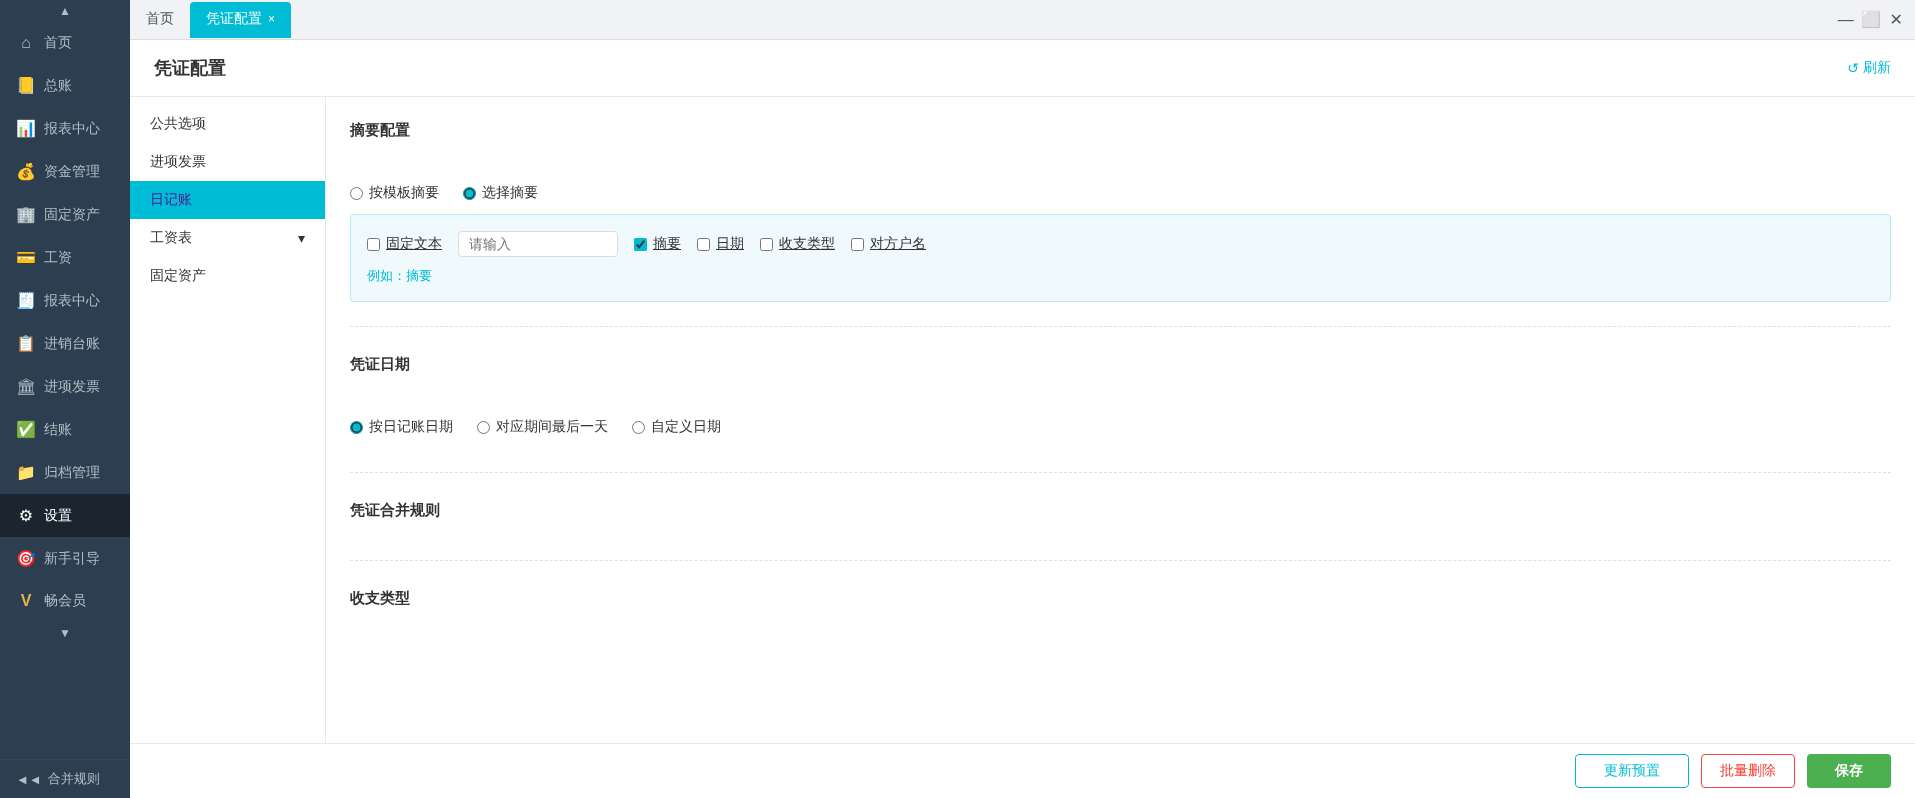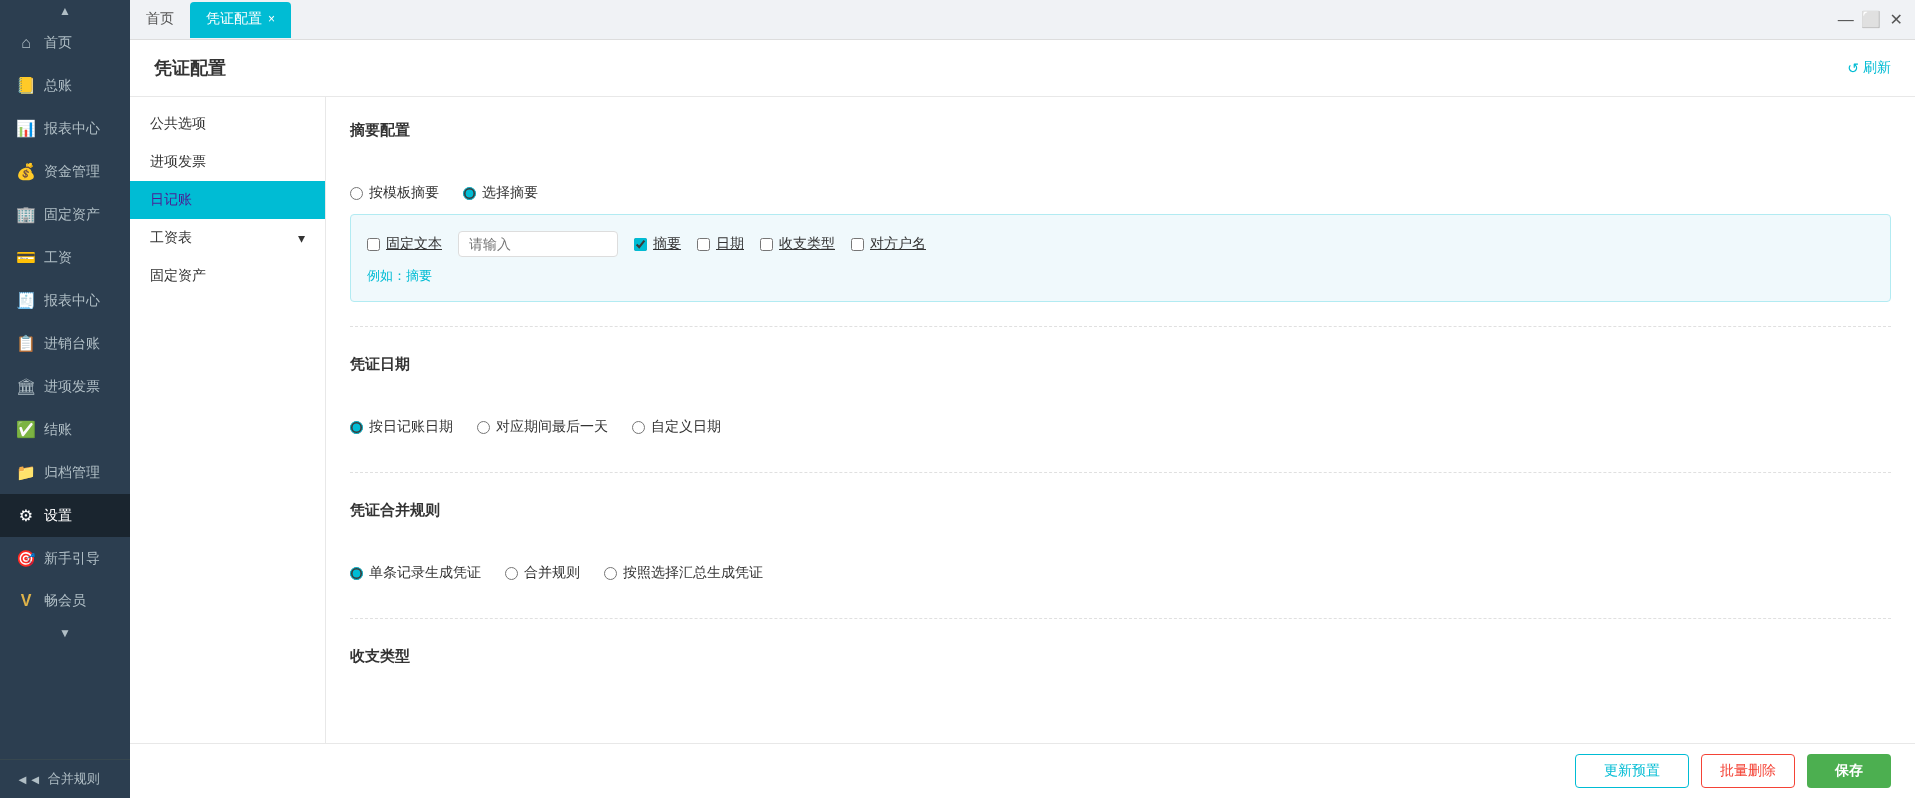--- a/index.html
+++ b/index.html
@@ -435,34 +435,20 @@
           </label>
           <label class="radio-option">
             <input type="radio" name="voucher_date" style="">
             <span>自定义日期</span>
           </label>
         </div>
       </div>
 
       <div class="section">
         <div class="section-title">凭证合并规则</div>
-        <div class="radio-group">
-          <label class="radio-option">
-            <input type="radio" name="merge_rule" checked="" style="">
-            <span>单条记录生成凭证</span>
-          </label>
-          <label class="radio-option">
-            <input type="radio" name="merge_rule" style="">
-            <span>合并规则</span>
-          </label>
-          <label class="radio-option">
-            <input type="radio" name="merge_rule" style="">
-            <span>按照选择汇总生成凭证</span>
-          </label>
-        </div>
       </div>
 
       <div class="section">
         <div class="section-title">收支类型</div>
       </div>
 
     </div>
   </div>
 
   <div class="bottom-bar">

